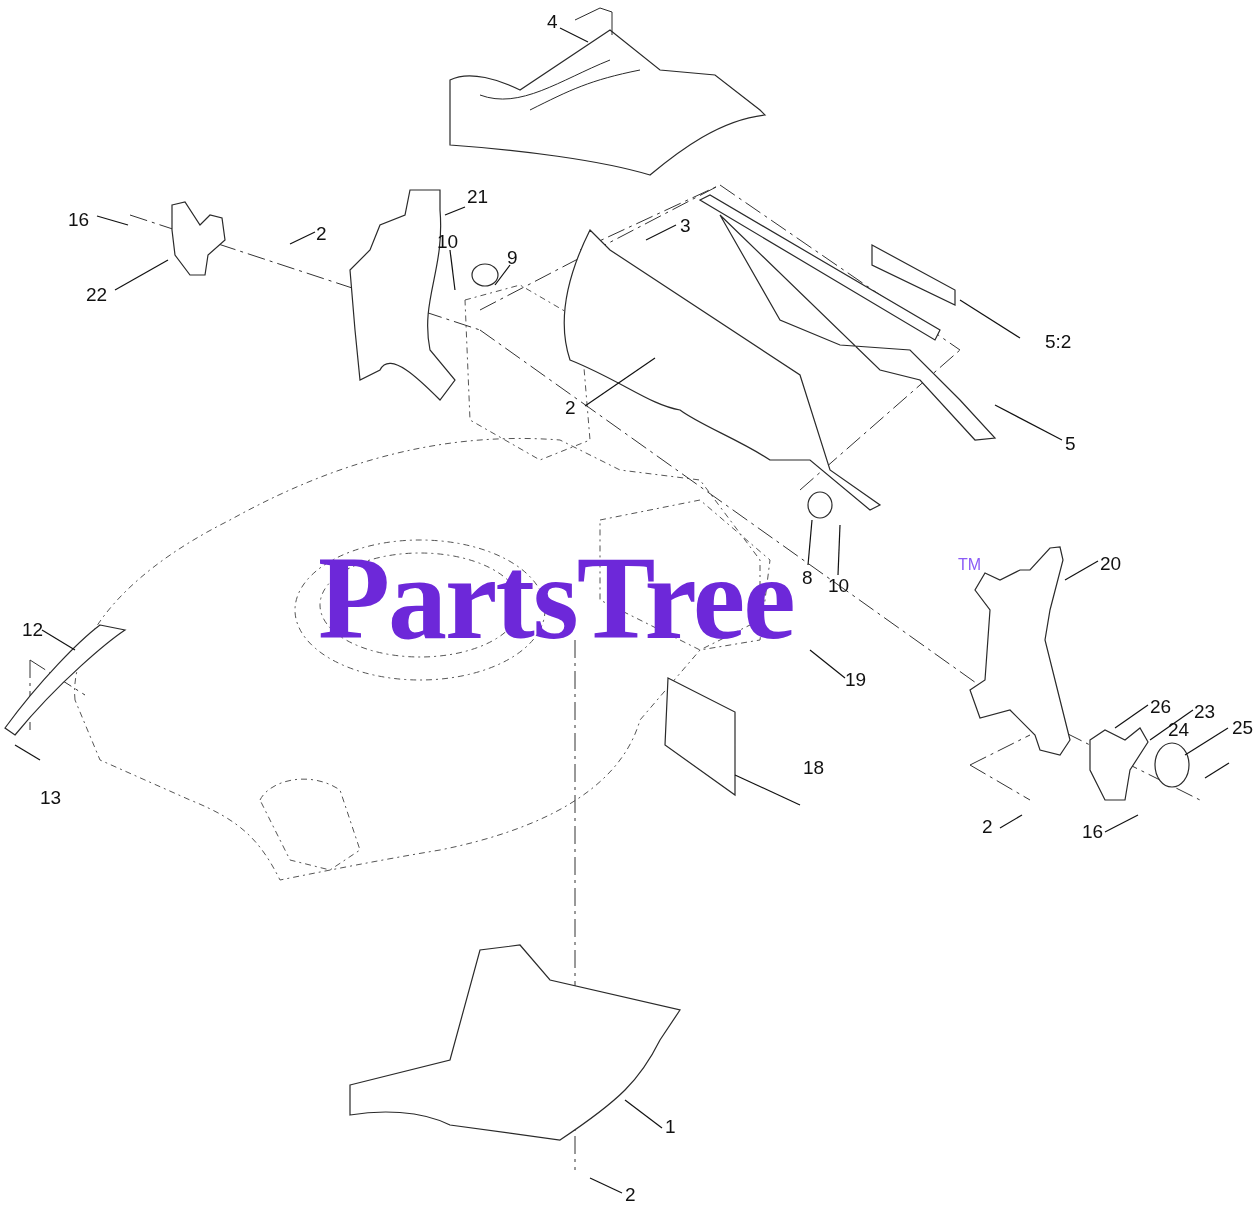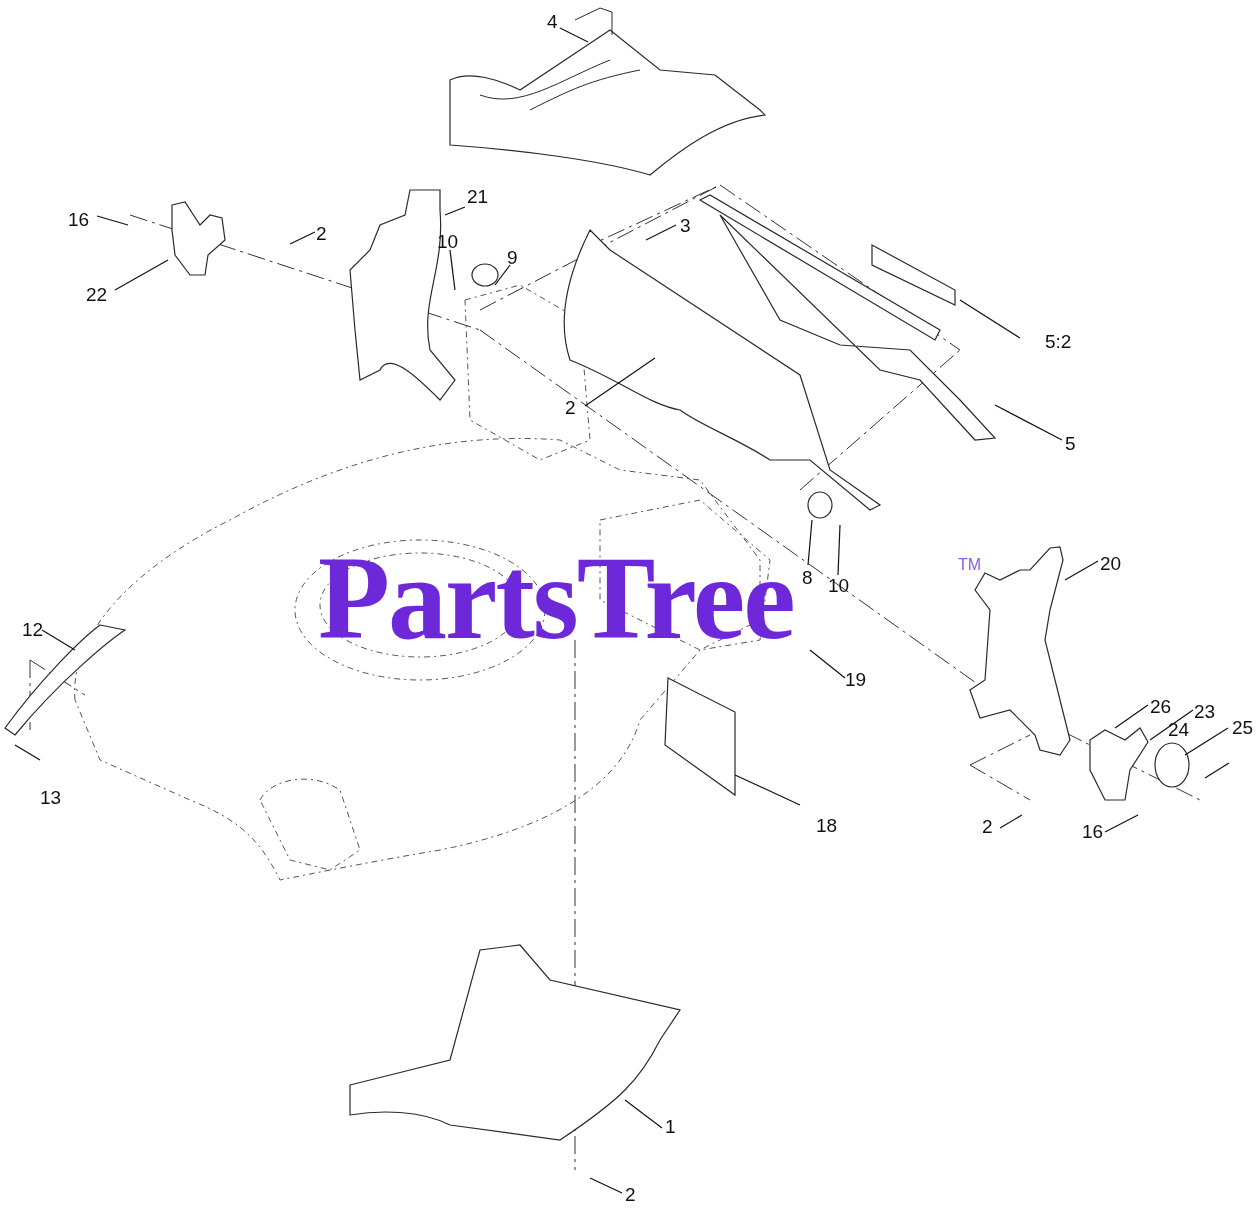--- a/index.html
+++ b/index.html
@@ -146,18 +146,18 @@
     <div class="callout" style="left: 1100px; top: 554px;">20</div>
     <div class="callout" style="left: 802px; top: 568px;">8</div>
     <div class="callout" style="left: 828px; top: 576px;">10</div>
     <div class="callout" style="left: 16px; top: 620px; margin-left: 6px;">12</div>
     <div class="callout" style="left: 845px; top: 670px;">19</div>
     <div class="callout" style="left: 1150px; top: 697px;">26</div>
     <div class="callout" style="left: 1194px; top: 702px;">23</div>
     <div class="callout" style="left: 1168px; top: 720px;">24</div>
     <div class="callout" style="left: 1232px; top: 718px;">25</div>
     <div class="callout" style="left: 40px; top: 752px; margin-top: 36px;">13</div>
-    <div class="callout" style="left: 803px; top: 816px; margin-left: 13px;">18</div>
+    <div class="callout" style="left: 803px; top: 758px;">18</div>
     <div class="callout" style="left: 982px; top: 817px;">2</div>
     <div class="callout" style="left: 1082px; top: 822px;">16</div>
     <div class="callout" style="left: 665px; top: 1117px;">1</div>
     <div class="callout" style="left: 625px; top: 1185px;">2</div>
   </div>
 
 </body></html>

